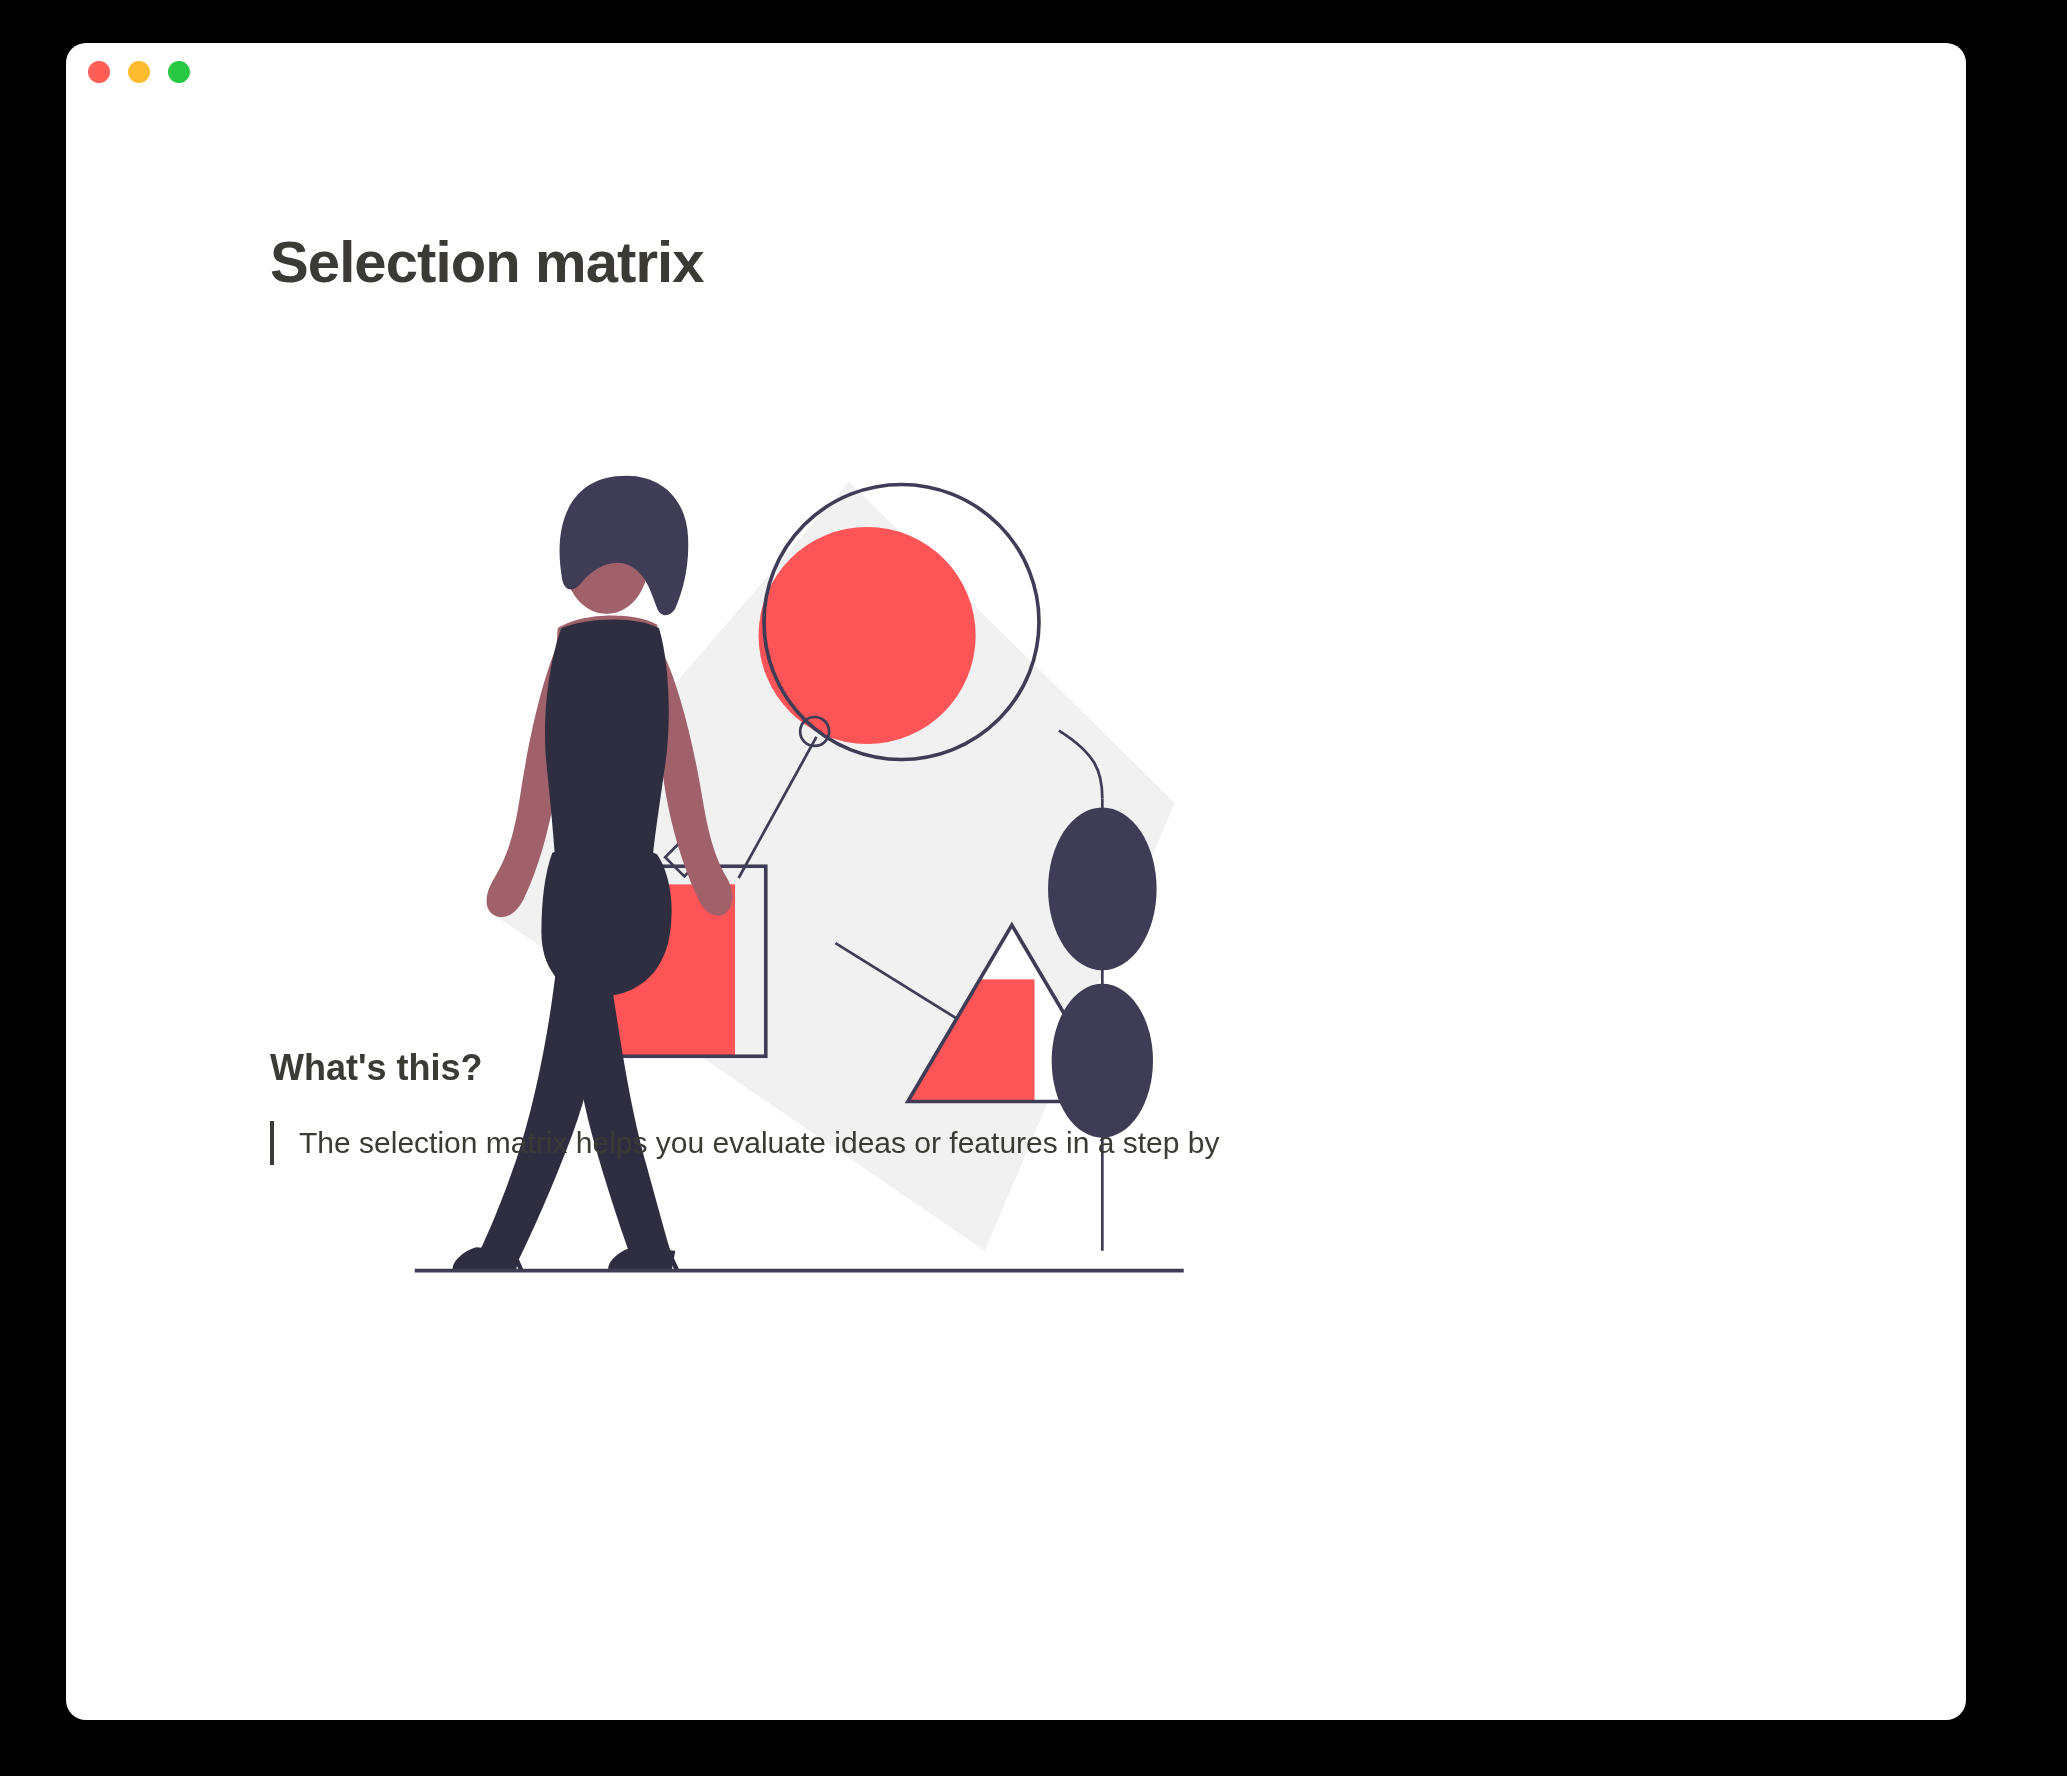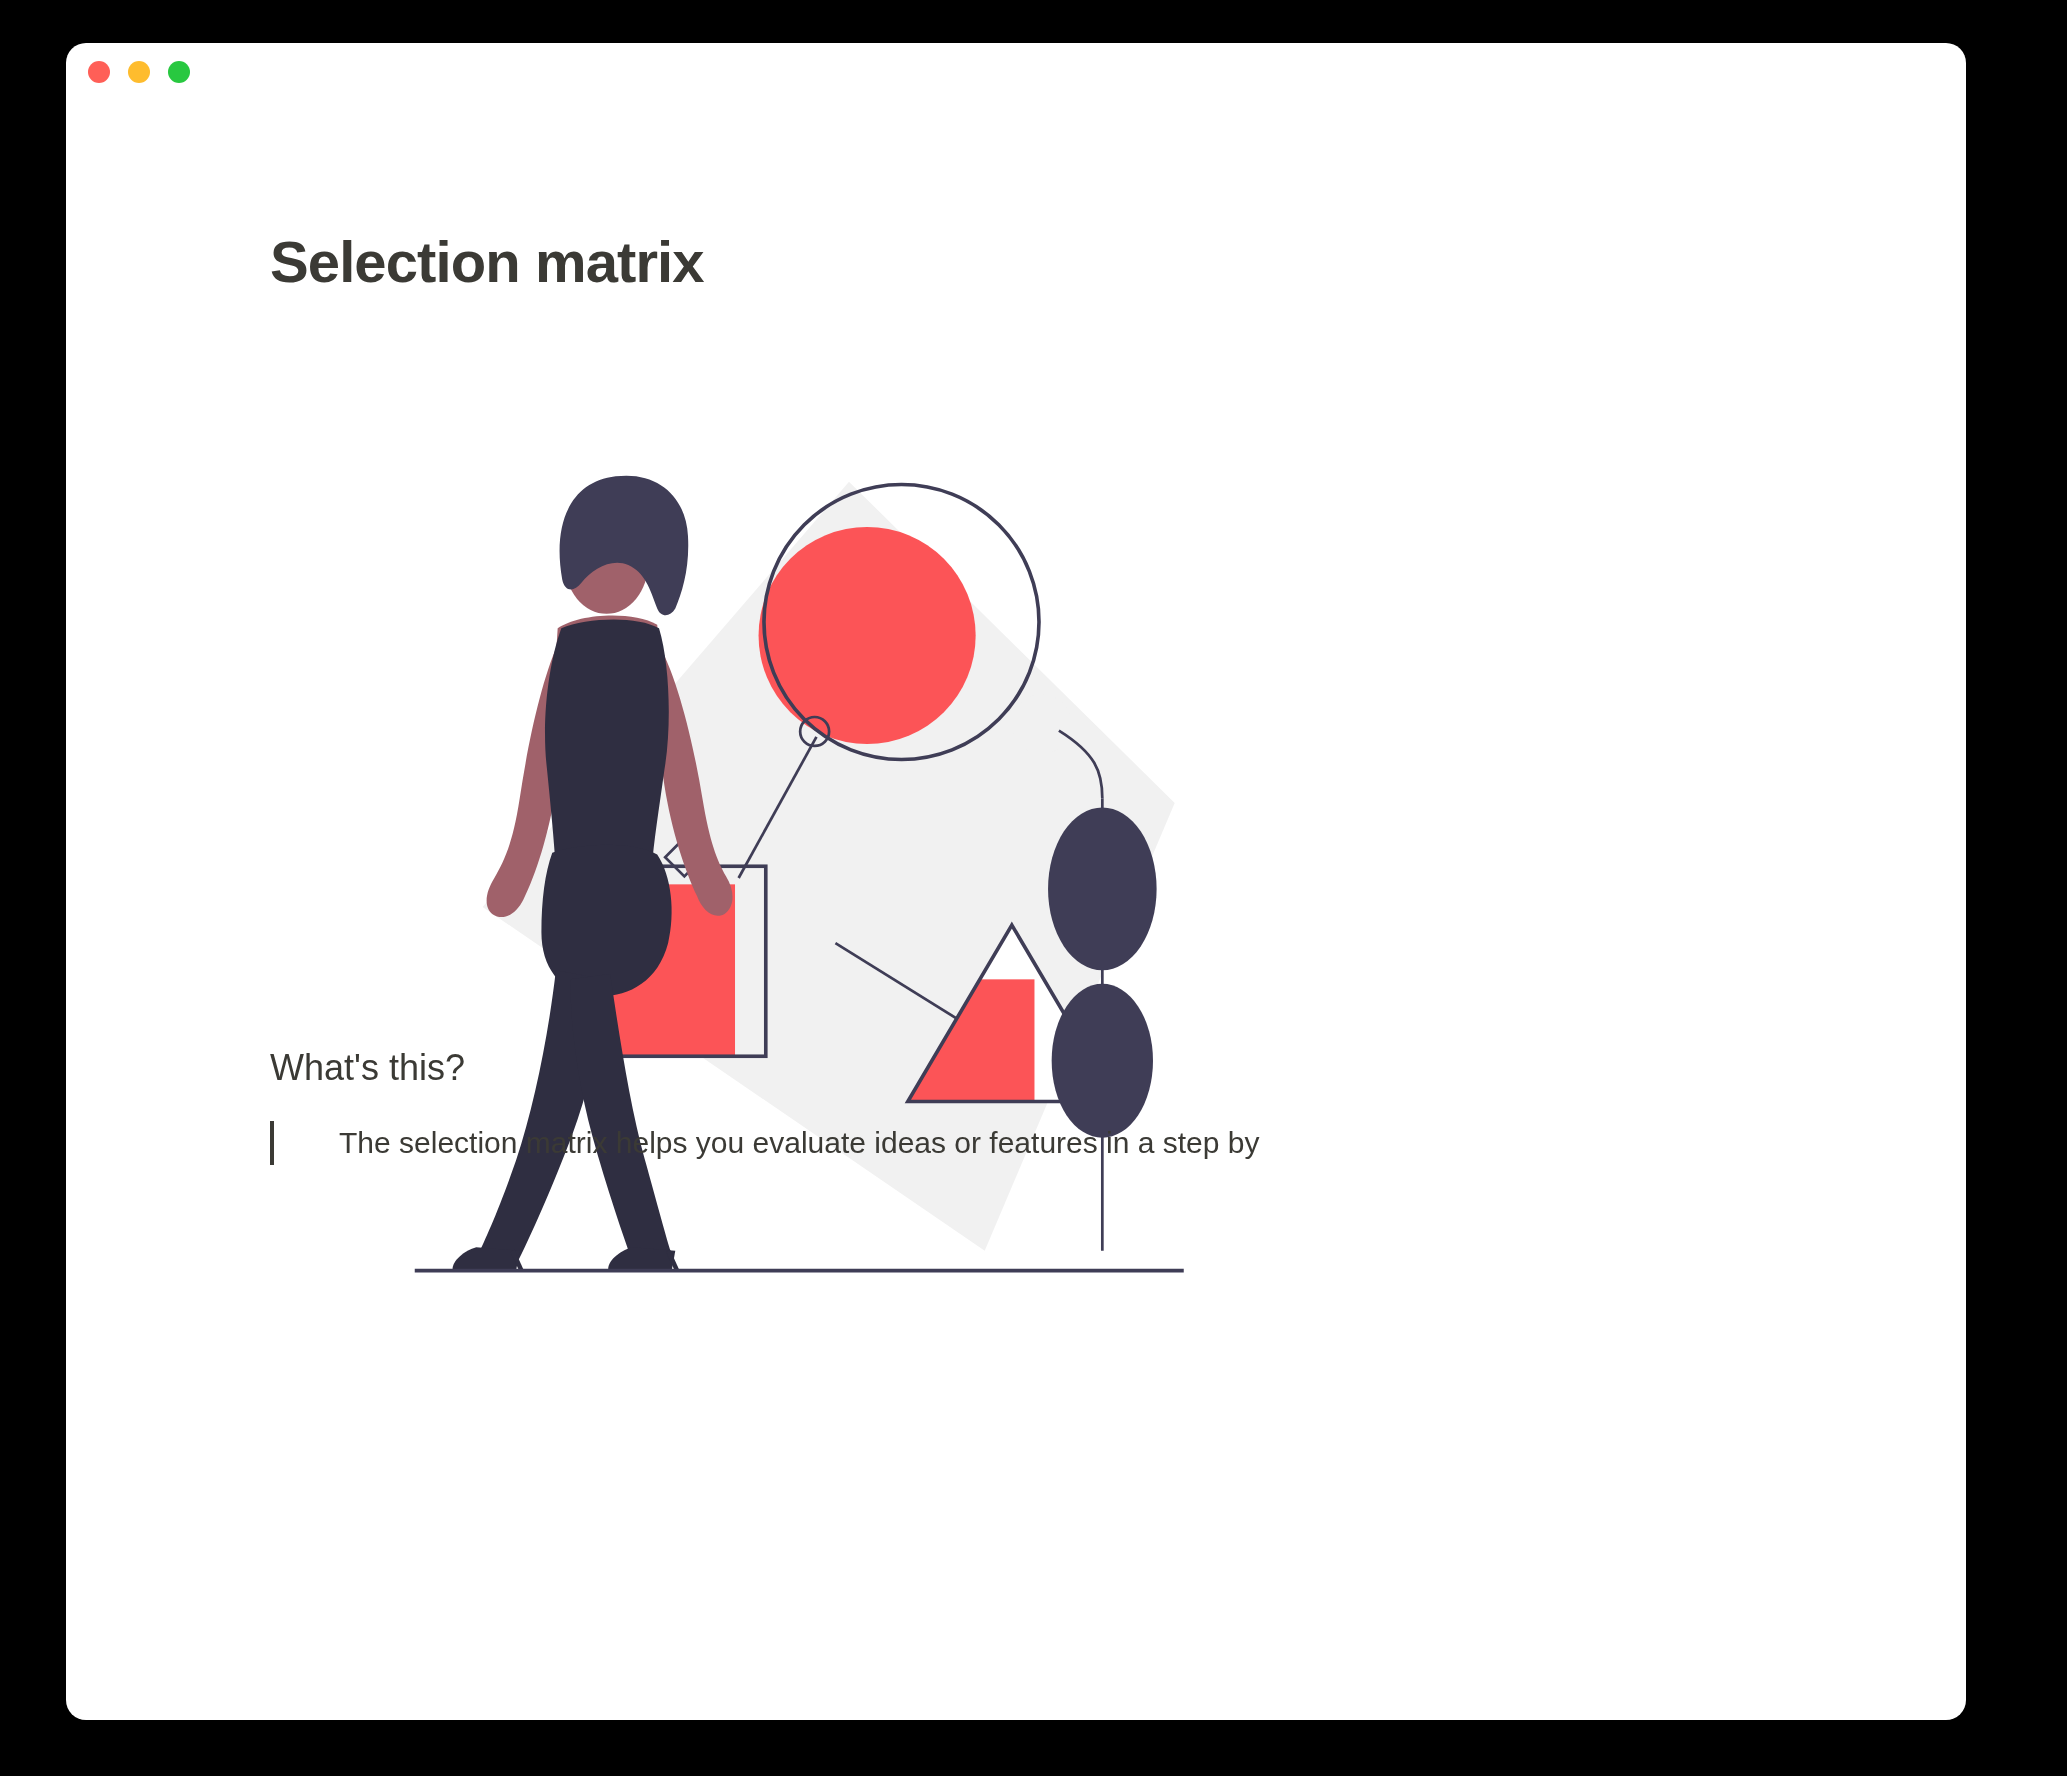--- a/index.html
+++ b/index.html
@@ -63,38 +63,37 @@
     left:204px; top:231px;
     width:1538px; height:941px;
   }
   #illustration svg { display:block; width:100%; height:100%; }
 
   
   #whats-this-heading {
     position:absolute;
     left:204px; top:932px;
     font-size:36px;
-    font-weight:normal;
+    font-weight:bold;
     color:#3b3a35;
     white-space:nowrap;
   }
 
   #description-quote {
     position:absolute;
     left:204px; top:1006px;
     padding-left:25px;
     border-left:4.5px solid #3b3a35;
     max-width:1312px;
   }
   #description-text {
     font-size:30px;
     line-height:1.45;
     color:#3b3a35;
     white-space:nowrap;
-    margin-left:40px;
   }
 </style>
 </head>
 <body>
 
 <div id="desktop">
 
   <div id="app-window">
 
     <div id="titlebar">

